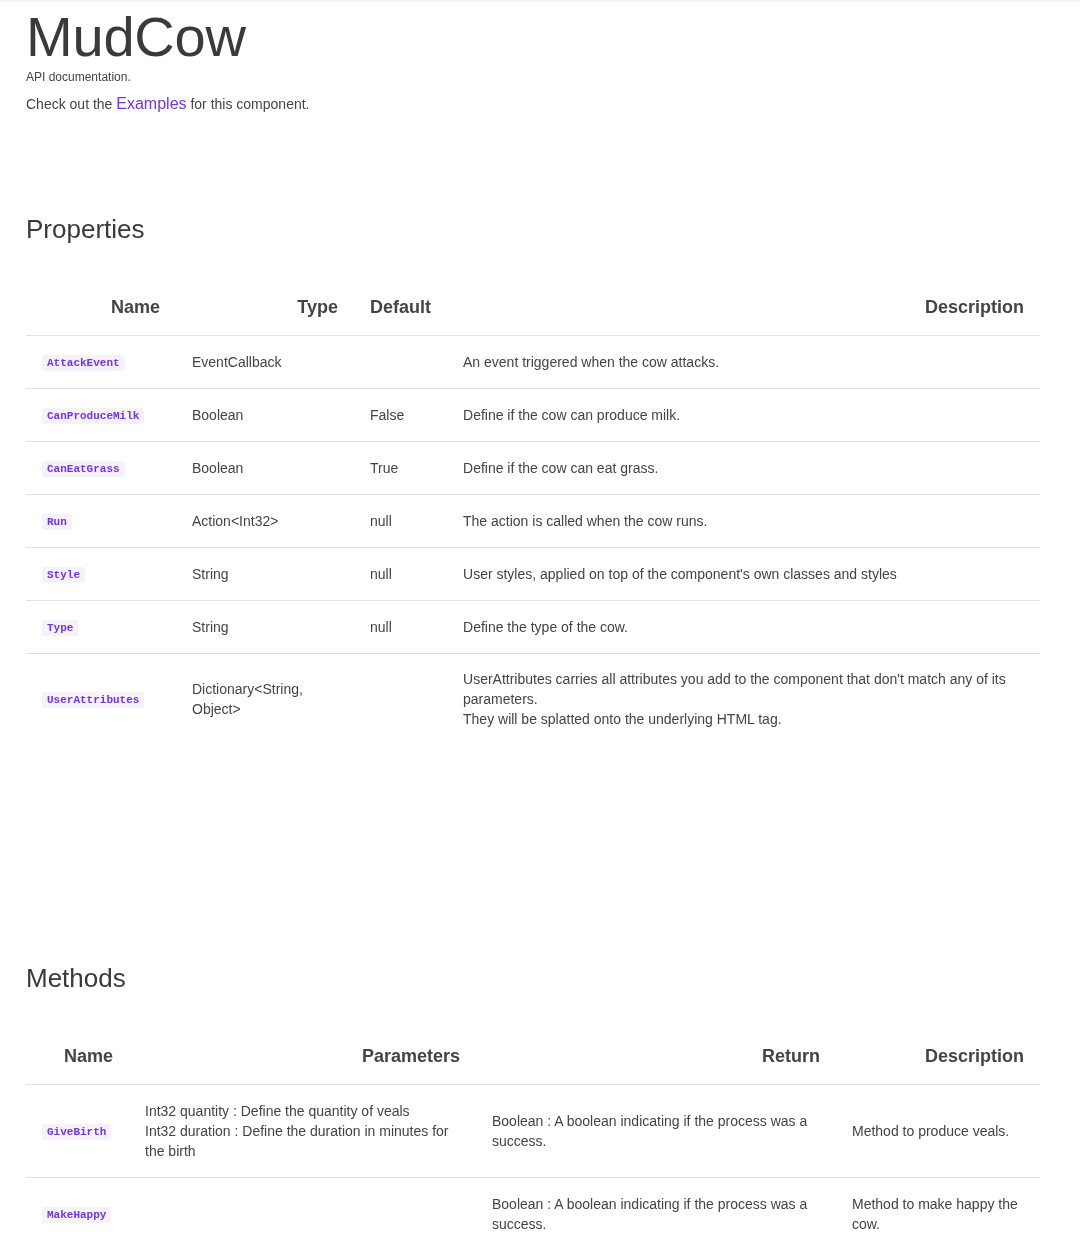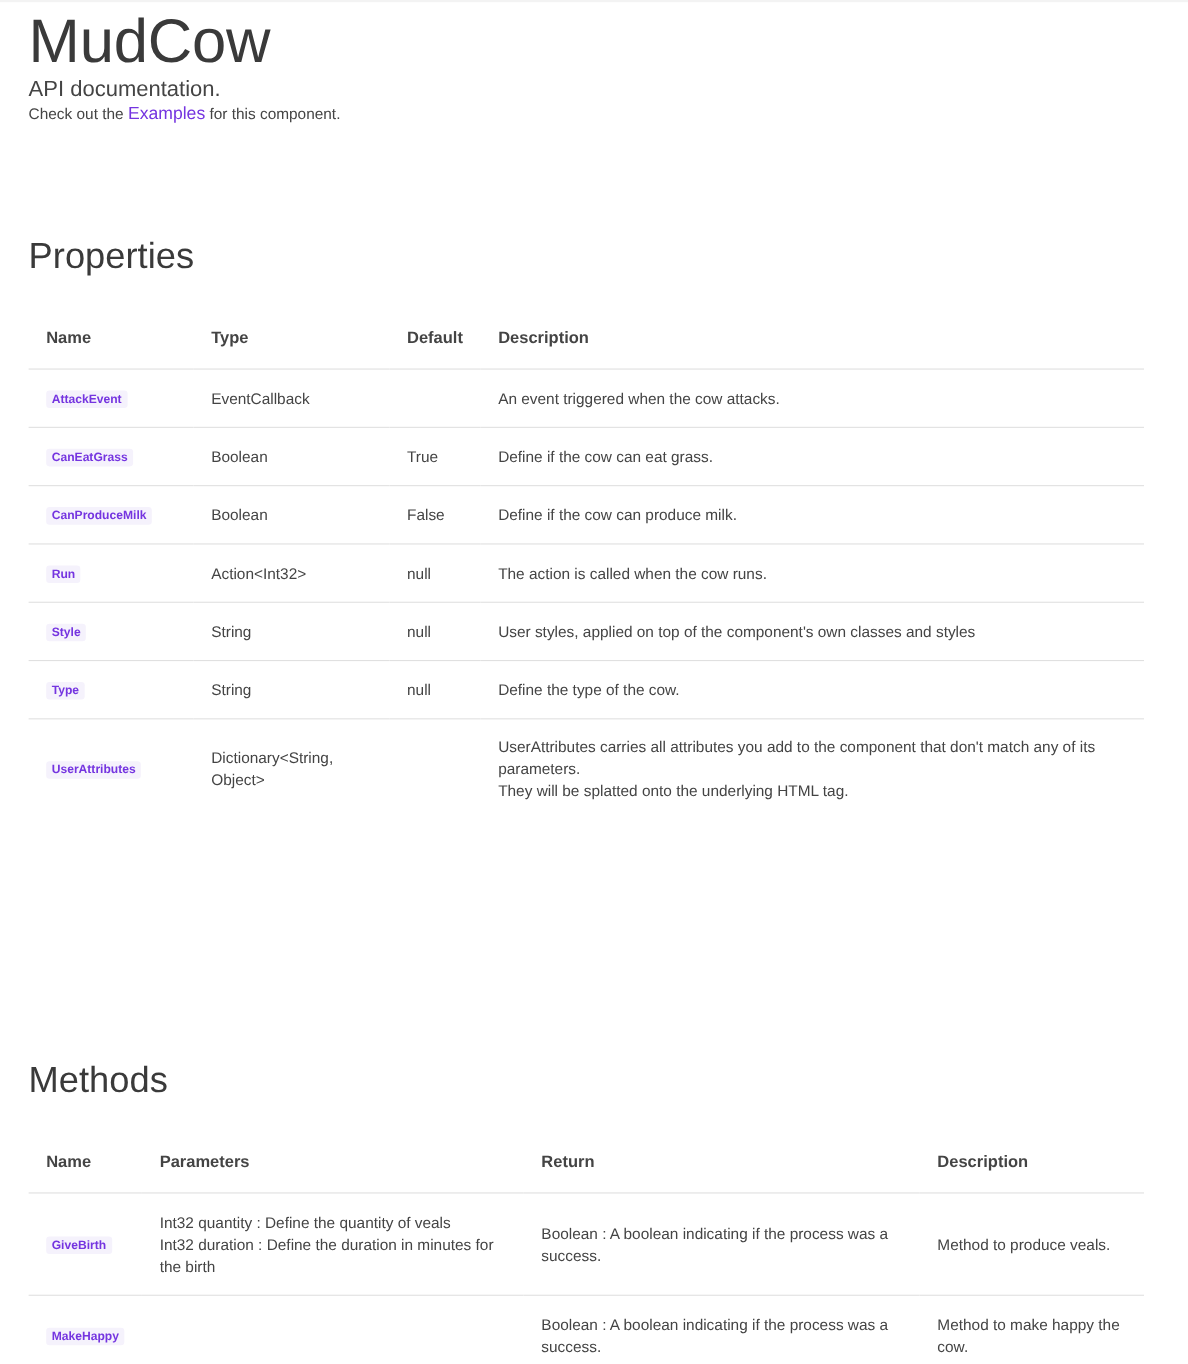--- a/index.html
+++ b/index.html
@@ -8,31 +8,31 @@
     width: 1080px; height: 1240px; overflow: hidden;
     font-family: "Liberation Sans", "DejaVu Sans", sans-serif;
     color: #424242;
     border-top: 2px solid #f3f3f3;
   }
   .page { position: relative; padding-left: 26px; width: 1066px; }
   .title {
     font-size: 56px; font-weight: 400; color: #3a3a3a;
     margin: 0; position: absolute; top: 2px; left: 26px; letter-spacing: -0.2px;
   }
-  .subtitle { position: absolute; top: 68px; left: 26px; font-size: 20px; color: #444; }
+  .subtitle { position: absolute; top: 68px; left: 26px; font-size: 12px; color: #444; }
   .examples-line { position: absolute; top: 93px; left: 26px; font-size: 14px; color: #444; }
   .examples-link { color: #7535e0; font-size: 16px; text-decoration: none; text-align: right; }
-  .h2 { position: absolute; left: 26px; font-size: 33px; font-weight: 400; color: #3a3a3a; margin: 0; }
+  .h2 { position: absolute; left: 26px; font-size: 26px; font-weight: 400; color: #3a3a3a; margin: 0; }
   table { position: absolute; left: 26px; width: 1014px; border-collapse: collapse; font-size: 14px; }
-  th { text-align: left; font-weight: 700; color: #444; font-size: 15px; padding: 0 16px; height: 54px; }
+  th { text-align: right; font-weight: 700; color: #444; font-size: 18px; padding: 0 16px; height: 54px; }
   td { color: #444; padding: 0 16px; vertical-align: middle; line-height: 20px; }
   tr.row td { border-top: 1px solid #e0e0e0; }
   tbody tr:first-child td { border-top: 1px solid #e0e0e0; }
   code {
-    font-family: Liberation Sans, sans-serif;
+    font-family: Liberation Mono, monospace;
     font-size: 11px; color: #7535e0; background: #f5f2fc;
     padding: 2px 5px; border-radius: 3px; font-weight: 600;
   }
   .props th:nth-child(1), .props td:nth-child(1) { width: 150px; }
   .props th:nth-child(2), .props td:nth-child(2) { width: 178px; }
   .props th:nth-child(3), .props td:nth-child(3) { width: 79px; }
   .meth th:nth-child(1), .meth td:nth-child(1) { width: 103px; }
   .meth th:nth-child(2), .meth td:nth-child(2) { width: 347px; }
   .meth th:nth-child(3), .meth td:nth-child(3) { width: 360px; }
   .multiline { white-space: pre-line; }
@@ -57,30 +57,30 @@
       </tr>
     </thead>
     <tbody>
       <tr class="row" style="height:53px">
         <td><code>AttackEvent</code></td>
         <td>EventCallback</td>
         <td></td>
         <td>An event triggered when the cow attacks.</td>
       </tr>
       <tr class="row" style="height:53px">
+        <td><code>CanProduceMilk</code></td>
+        <td>Boolean</td>
+        <td>False</td>
+        <td>Define if the cow can produce milk.</td>
+      </tr>
+      <tr class="row" style="height:53px">
         <td><code>CanEatGrass</code></td>
         <td>Boolean</td>
         <td>True</td>
         <td>Define if the cow can eat grass.</td>
-      </tr>
-      <tr class="row" style="height:53px">
-        <td><code>CanProduceMilk</code></td>
-        <td>Boolean</td>
-        <td>False</td>
-        <td>Define if the cow can produce milk.</td>
       </tr>
       <tr class="row" style="height:53px">
         <td><code>Run</code></td>
         <td>Action&lt;Int32&gt;</td>
         <td>null</td>
         <td>The action is called when the cow runs.</td>
       </tr>
       <tr class="row" style="height:53px">
         <td><code>Style</code></td>
         <td>String</td>

